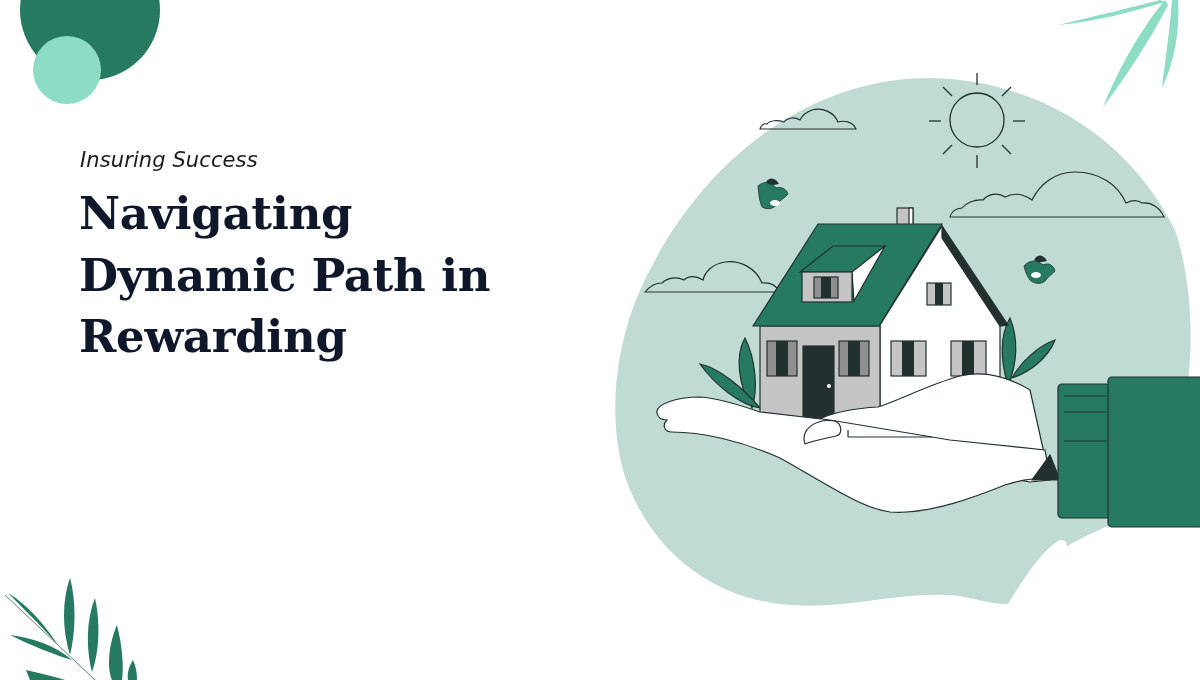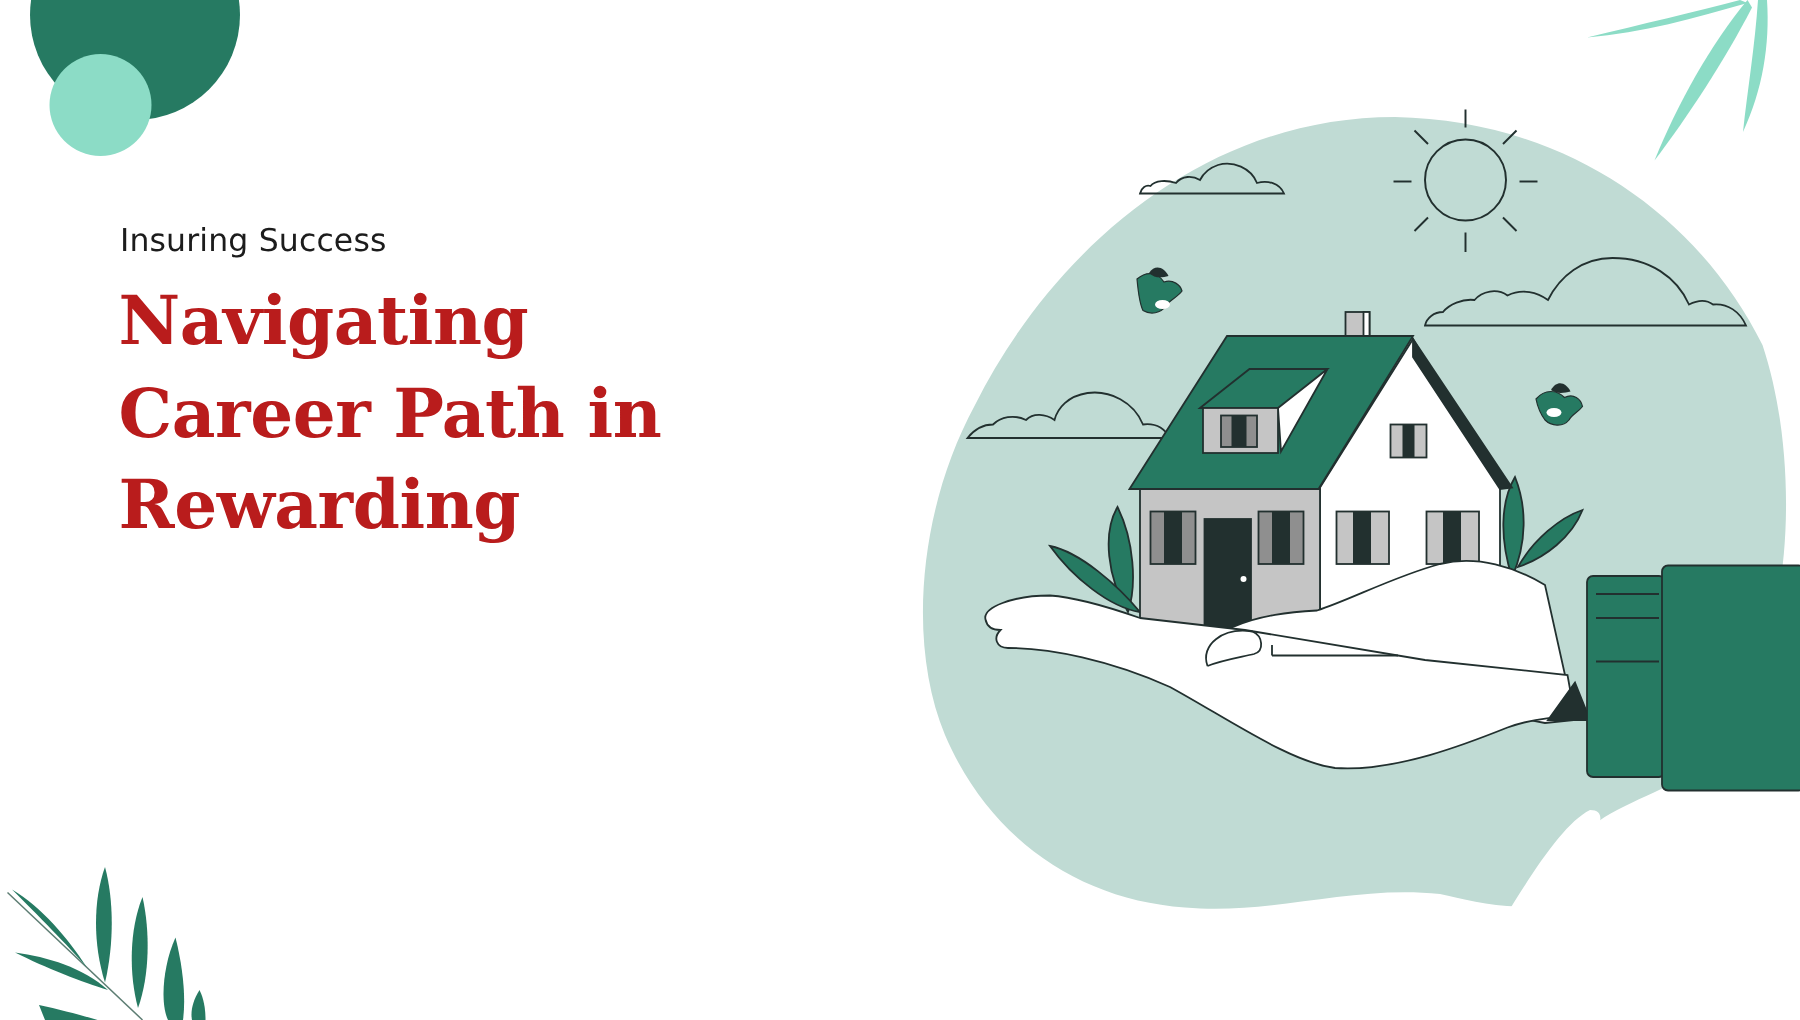--- a/index.html
+++ b/index.html
@@ -5,28 +5,28 @@
   html, body { margin: 0; padding: 0; }
   body {
     width: 1200px; height: 680px; overflow: hidden; position: relative;
     background: #ffffff;
     font-family: "Liberation Sans", sans-serif;
   }
   .canvas { position: absolute; left: 0; top: 0; width: 1200px; height: 680px; }
   .subtitle {
     position: absolute; left: 80px; top: 148px;
     font-family: "DejaVu Sans", sans-serif;
-    font-size: 21px; color: #1c1c1c; letter-spacing: 0.1px;
+    font-size: 21px; color: #1c1c1c; letter-spacing: 0.1px; font-style: italic;
   }
   .title {
     position: absolute; left: 79px; top: 183px; margin: 0;
     font-family: "DejaVu Serif", serif;
     font-weight: bold;
     font-size: 45px; line-height: 61.5px;
-    color: #b91c1c;
+    color: #0f172a;
     letter-spacing: -0.3px;
   }
   .title span { display: block; white-space: nowrap; }
   svg.art { position: absolute; left: 0; top: 0; }
 </style>
 </head>
 <body>
 
 <div class="canvas">
 
@@ -173,17 +173,17 @@
       <line x1="1064" y1="412" x2="1106" y2="412"></line>
       <line x1="1064" y1="441" x2="1106" y2="441"></line>
       <rect x="1108" y="377" width="95" height="150" rx="4" fill="#267a62"></rect>
     </g>
   </svg>
 
   <div class="subtitle">Insuring Success</div>
 
   <h1 class="title">
     <span>Navigating</span>
-    <span>Career Path in</span>
+    <span>Dynamic Path in</span>
     <span>Rewarding</span>
   </h1>
 
 </div>
 
 </body></html>

